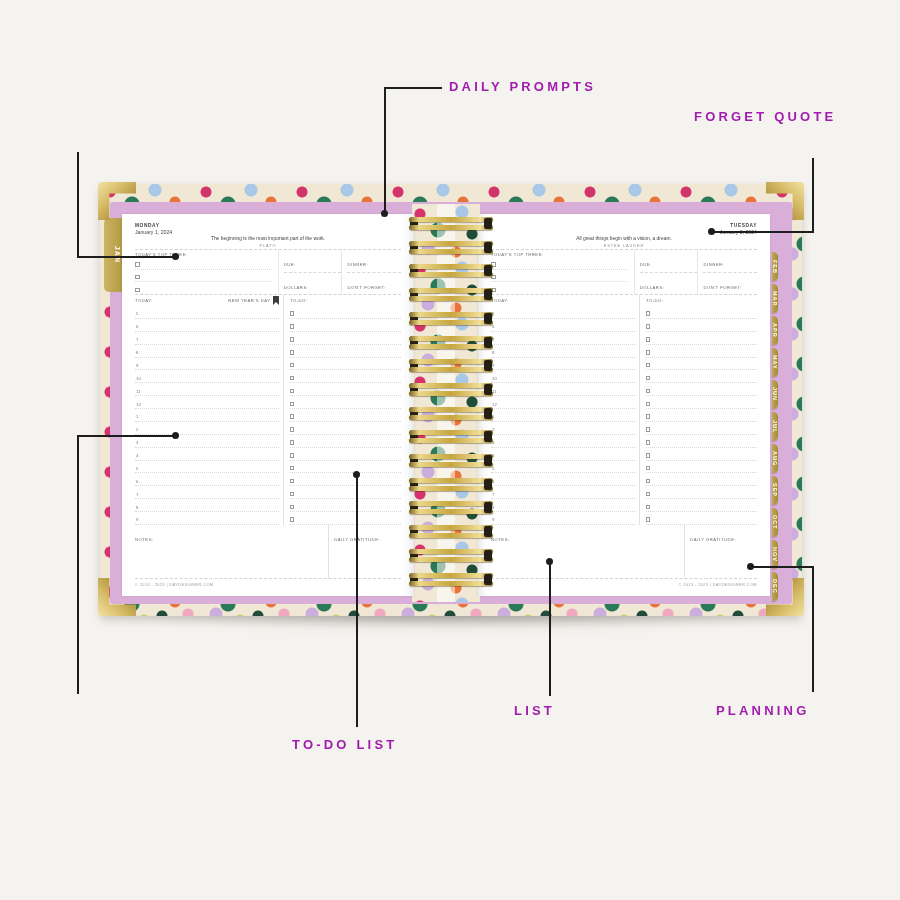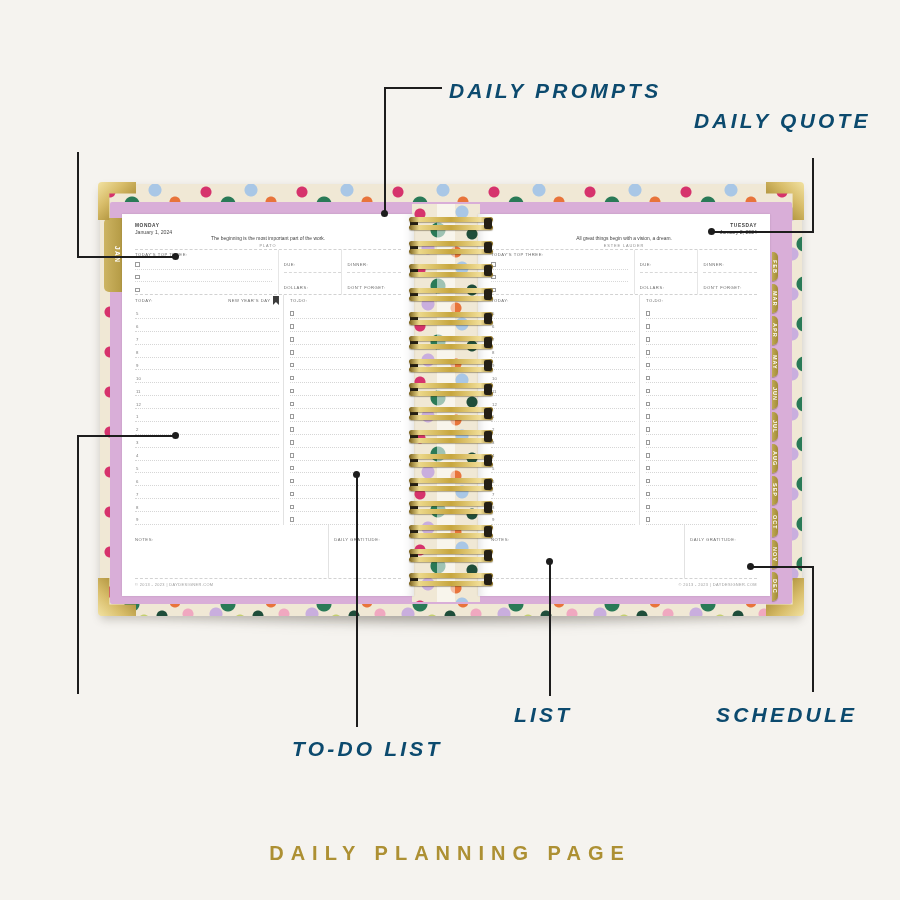--- a/index.html
+++ b/index.html
@@ -1,22 +1,22 @@
 <!DOCTYPE html>
 <html><head>
 <meta charset="utf-8">
 <style>
   * { margin:0; padding:0; box-sizing:border-box; }
   html,body { width:900px; height:900px; }
   body { background:#f5f3ef; font-family:"Liberation Sans", sans-serif; overflow:hidden; }
   .scene { position:relative; width:900px; height:900px; }
 
   
-  .callout-label { position:absolute; font-size:21px; font-weight:700; letter-spacing:3.2px;
-                   color:#0c4a6e; white-space:nowrap;font-style:italic; }
+  .callout-label { position:absolute; font-size:13px; font-weight:700; letter-spacing:3.2px;
+                   color:#a21caf; white-space:nowrap; }
   .cl-v { position:absolute; width:2px;  background:#1d1d1d; }
   .cl-h { position:absolute; height:2px; background:#1d1d1d; }
   .cl-dot { position:absolute; width:7px; height:7px; border-radius:50%; background:#1d1d1d; }
   .callout-layer { position:absolute; inset:0; z-index:30; pointer-events:none; }
 
   
   .caption { position:absolute; left:0; right:0; top:842px; text-align:center;
              font-size:20px; font-weight:600; letter-spacing:7px; color:#ad9033; }
 
   
@@ -553,37 +553,36 @@
   <div class="callout-layer">
     <div class="cl-v" style="left:77px; top:152px; height:106px;"></div>
     <div class="cl-h" style="left:77px; top:256px; width:98px;"></div>
     <div class="cl-dot" style="left:172px; top:253px;"></div>
 
     <div class="callout-label" style="left:449px; top:79px;">DAILY PROMPTS</div>
     <div class="cl-h" style="left:384px; top:87px; width:58px;"></div>
     <div class="cl-v" style="left:384px; top:87px; height:126px;"></div>
     <div class="cl-dot" style="left:381px; top:210px;"></div>
 
-    <div class="callout-label" style="left:694px; top:109px;">DAILY QUOTE</div>
+    <div class="callout-label" style="left:694px; top:109px;">FORGET QUOTE</div>
     <div class="cl-v" style="left:812px; top:158px; height:75px;"></div>
     <div class="cl-h" style="left:712px; top:231px; width:102px;"></div>
     <div class="cl-dot" style="left:708px; top:228px;"></div>
 
     <div class="cl-v" style="left:77px; top:436px; height:258px;"></div>
     <div class="cl-h" style="left:77px; top:435px; width:99px;"></div>
     <div class="cl-dot" style="left:172px; top:432px;"></div>
 
     <div class="callout-label" style="left:292px; top:737px;text-align:center;">TO-DO LIST</div>
     <div class="cl-v" style="left:356px; top:474px; height:253px;"></div>
     <div class="cl-dot" style="left:353px; top:471px;"></div>
 
     <div class="callout-label" style="left:514px; top:703px;">LIST</div>
     <div class="cl-v" style="left:549px; top:561px; height:135px;"></div>
     <div class="cl-dot" style="left:546px; top:558px;"></div>
 
-    <div class="callout-label" style="left:716px; top:703px;">SCHEDULE</div>
+    <div class="callout-label" style="left:716px; top:703px;">PLANNING</div>
     <div class="cl-h" style="left:750px; top:566px; width:64px;"></div>
     <div class="cl-v" style="left:812px; top:566px; height:126px;"></div>
     <div class="cl-dot" style="left:747px; top:563px;"></div>
   </div>
 
-  <div class="caption">DAILY PLANNING PAGE</div>
 </div>
 
 </body></html>

